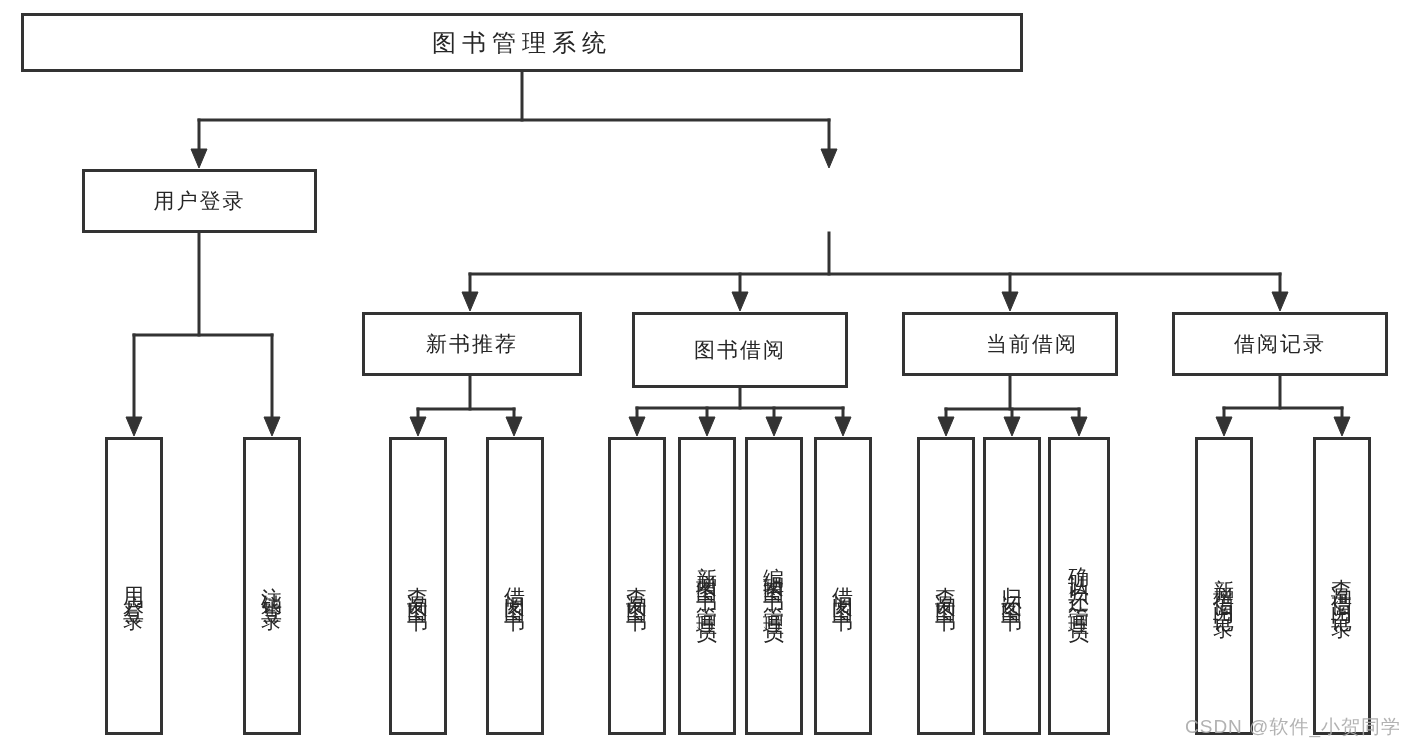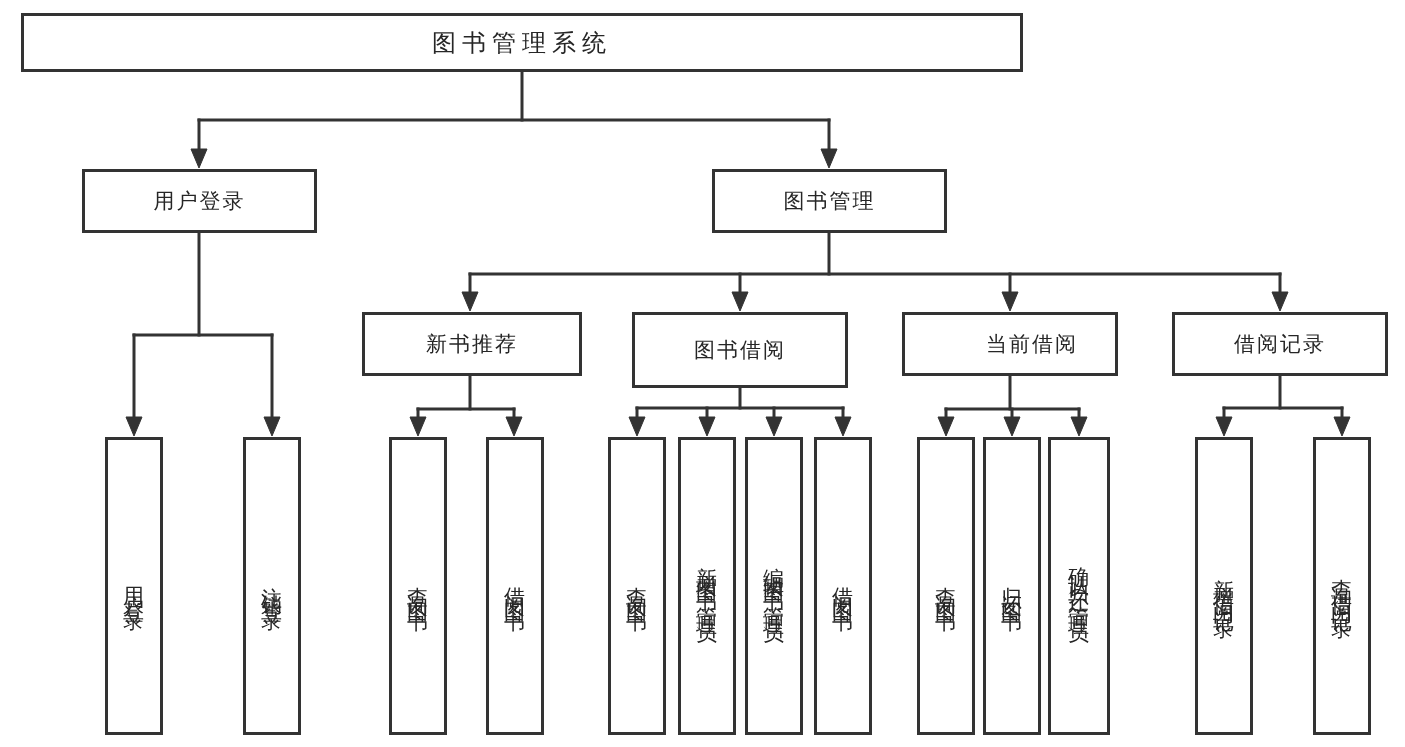--- a/index.html
+++ b/index.html
@@ -134,21 +134,20 @@
     <line x1="1224" y1="408" x2="1342" y2="408"></line>
     <line x1="1224" y1="408" x2="1224" y2="422"></line>
     <line x1="1342" y1="408" x2="1342" y2="422"></line>
     <polygon points="1224,436 1216,417 1232,417"></polygon>
     <polygon points="1342,436 1334,417 1350,417"></polygon>
   </svg>
 
   <div class="node h root" style="left:21px; top:13px; width:1002px; height:59px;">图书管理系统</div>
 
   <div class="node h" style="left:82px; top:169px; width:235px; height:64px;">用户登录</div>
-  <div class="node h" style="left:712px; top:169px; width:235px; height:64px;">图书管理</div>
 
   <div class="node h" style="left:362px; top:312px; width:220px; height:64px;">新书推荐</div>
   <div class="node h" style="left:632px; top:312px; width:216px; height:76px;">图书借阅</div>
   <div class="node h" style="left:902px; top:312px; width:216px; height:64px;padding-left:44px;">当前借阅</div>
   <div class="node h" style="left:1172px; top:312px; width:216px; height:64px;">借阅记录</div>
 
   <div class="node v" style="left:105px; top:437px; width:58px; height:298px;">
     <span>用户登录</span>
   </div>
   <div class="node v" style="left:243px; top:437px; width:58px; height:298px;">
@@ -185,14 +184,15 @@
     <span>确认归还（管理员）</span>
   </div>
 
   <div class="node v" style="left:1195px; top:437px; width:58px; height:298px;">
     <span>新增借阅记录</span>
   </div>
   <div class="node v" style="left:1313px; top:437px; width:58px; height:298px;">
     <span>查询借阅记录</span>
   </div>
 
+  <div id="watermark">CSDN @软件_小贺同学</div>
 
 </div>
 
 </body></html>

